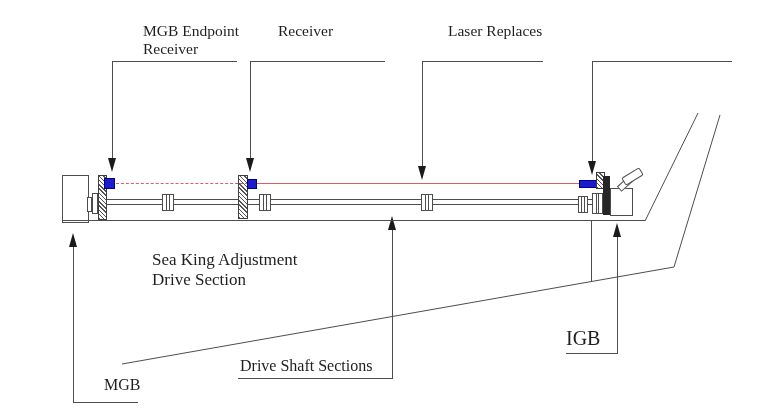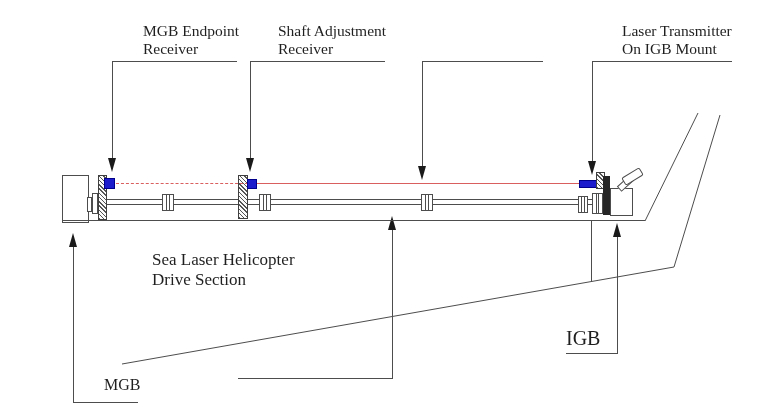--- a/index.html
+++ b/index.html
@@ -52,33 +52,30 @@
     <line x1="122" y1="364" x2="674" y2="267" stroke="#4d4d4d" stroke-width="1"></line>
     <line x1="645" y1="221" x2="698" y2="113" stroke="#4d4d4d" stroke-width="1"></line>
     <line x1="674" y1="267" x2="720" y2="115" stroke="#4d4d4d" stroke-width="1"></line>
   </svg>
 
   <div class="lbl" style="left:143px;top:22px;">
     <span>MGB Endpoint</span>
     <span>Receiver</span>
   </div>
   <div class="lbl" style="left:278px;top:22px;">
-    <span>Shaft Adjustment</span>
     <span>Receiver</span>
   </div>
   <div class="lbl" style="left:448px;top:22px;">
-  </div>
-  <div class="lbl" style="left:622px;top:22px;">
-    <span>Laser Transmitter</span>
-    <span>On IGB Mount</span>
+    <span>Laser Replaces</span>
   </div>
   <div class="lbl lbl-lg" style="left:152px;top:250px;">
-    <span>Sea Laser Helicopter</span>
+    <span>Sea King Adjustment</span>
     <span>Drive Section</span>
   </div>
+  <div class="lbl" style="left:240px;top:357px;font-size:16px;">Drive Shaft Sections</div>
   <div class="lbl" style="left:104px;top:376px;font-size:16px;">MGB</div>
   <div class="lbl" style="left:566px;top:329px;font-size:20px;">IGB</div>
 
   <div class="hline" style="left:112px;top:61px;width:125px;"></div>
   <div class="vline" style="left:112px;top:61px;height:97px;"></div>
   <div class="arrow-down" style="left:108px;top:158px;"></div>
 
   <div class="hline" style="left:250px;top:61px;width:135px;"></div>
   <div class="vline" style="left:250px;top:61px;height:97px;"></div>
   <div class="arrow-down" style="left:246px;top:158px;"></div>

